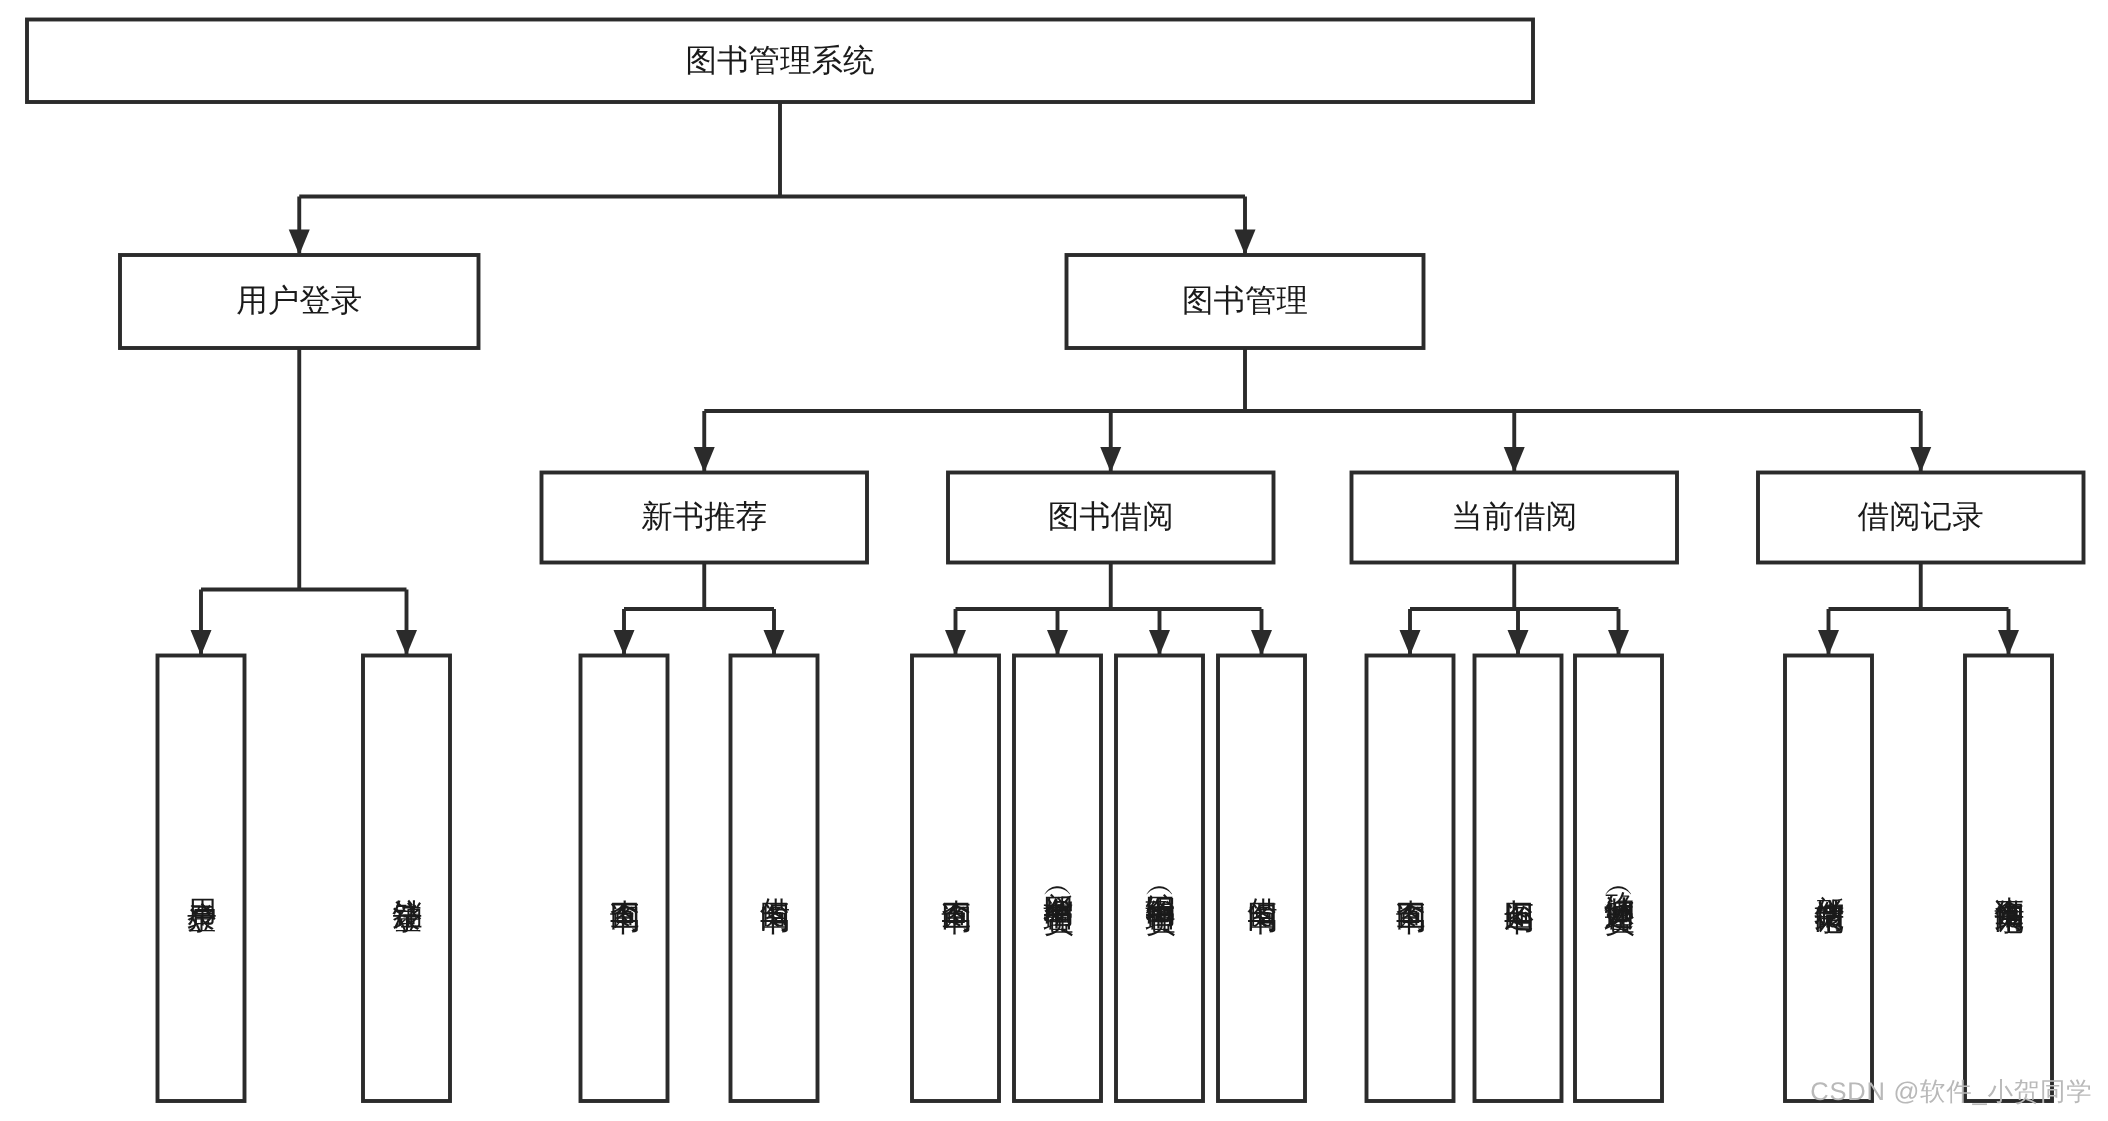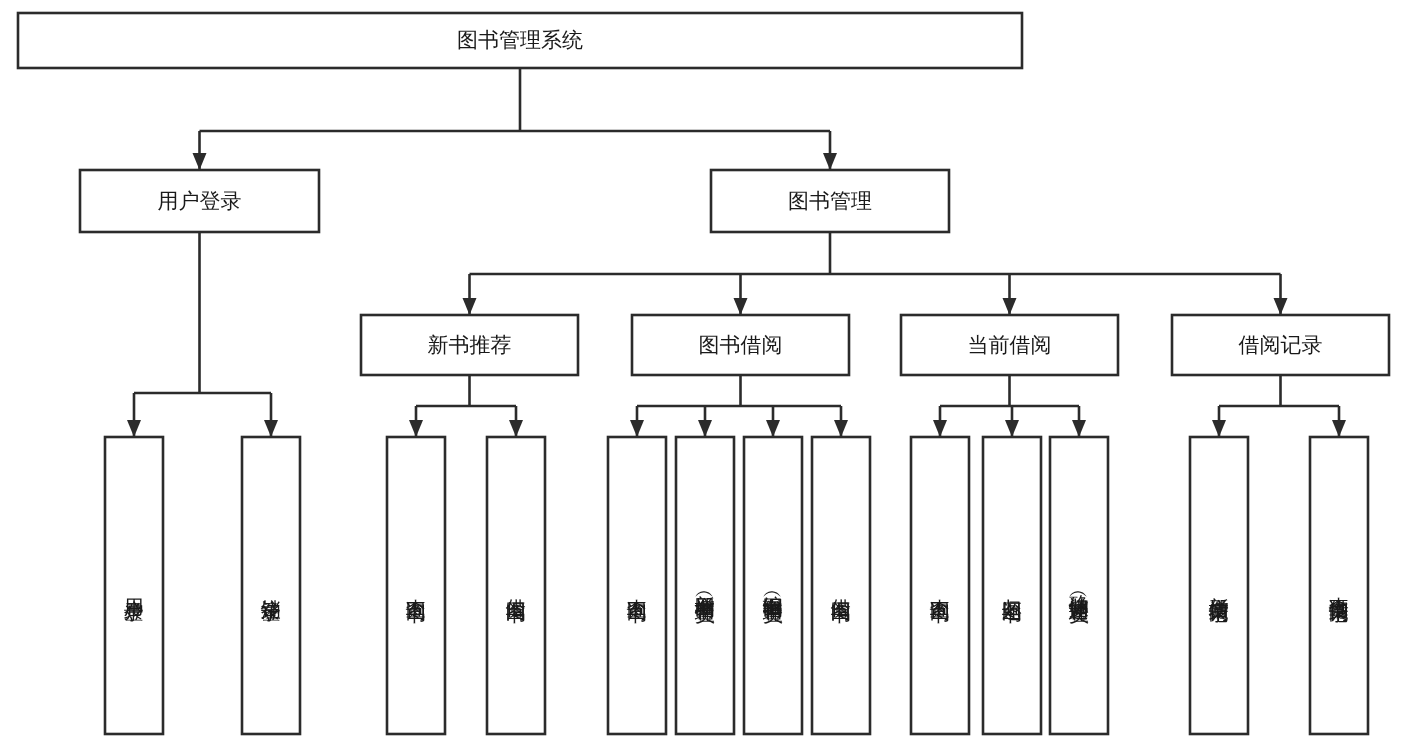--- a/index.html
+++ b/index.html
@@ -178,13 +178,14 @@
       <div class="node-label-v" style="left: 676px; top: 437px; width: 58px; height: 297px;">新增图书（管理员）</div>
       <div class="node-label-v" style="left: 744px; top: 437px; width: 58px; height: 297px;">编辑图书（管理员）</div>
       <div class="node-label-v" style="left: 812px; top: 437px; width: 58px; height: 297px;">借阅图书</div>
       <div class="node-label-v" style="left: 911px; top: 437px; width: 58px; height: 297px;">查询图书</div>
       <div class="node-label-v" style="left: 983px; top: 437px; width: 58px; height: 297px;">归还图书</div>
       <div class="node-label-v" style="left: 1050px; top: 437px; width: 58px; height: 297px;">确认归还（管理员）</div>
       <div class="node-label-v" style="left: 1190px; top: 437px; width: 58px; height: 297px;">新增借阅记录</div>
       <div class="node-label-v" style="left: 1310px; top: 437px; width: 58px; height: 297px;">查询借阅记录</div>
     </div>
 
+  <div class="watermark">CSDN @软件_小贺同学</div>
 </div>
 
 </body></html>

